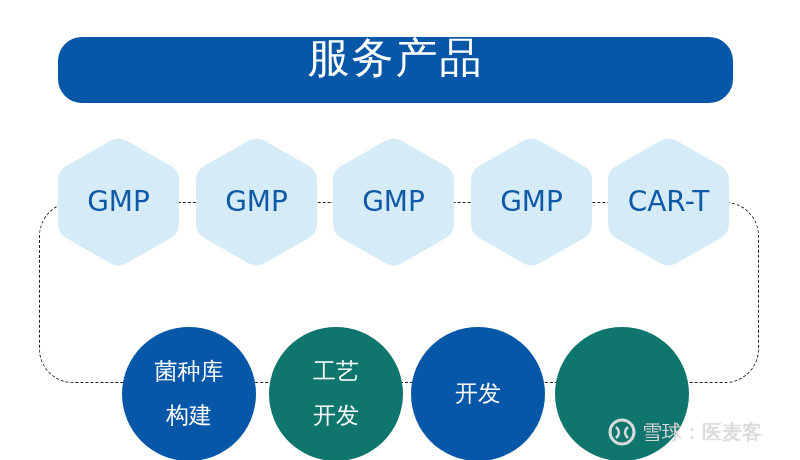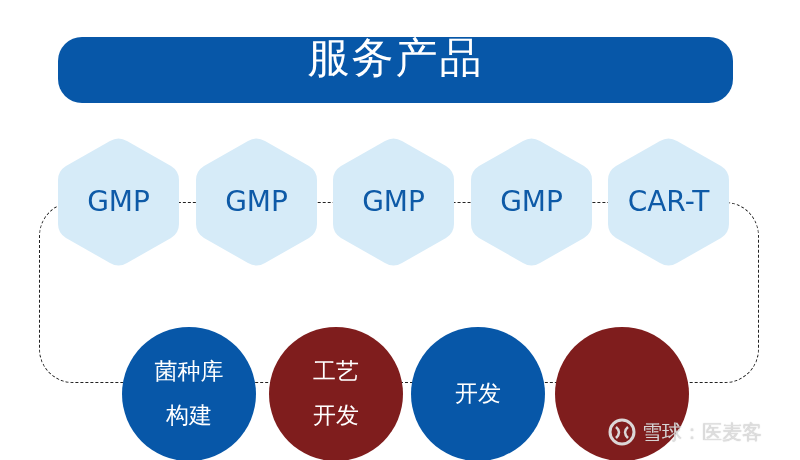--- a/index.html
+++ b/index.html
@@ -81,21 +81,21 @@
       flex-direction: column;
       align-items: center;
       justify-content: center;
       color: #ffffff;
       font-size: 23px;
       line-height: 1.9;
       text-align: center;
       white-space: nowrap;
     }
     .circle.blue { background: #0757A8; }
-    .circle.green { background: #7f1d1d; }
+    .circle.green { background: #0f766e; }
     .watermark {
       position: absolute;
       left: 608px;
       top: 418px;
       display: flex;
       align-items: center;
       gap: 6px;
       color: rgba(225,225,225,0.92);
       font-size: 20px;
       text-shadow: 0 0 1px rgba(120,120,120,0.55);

